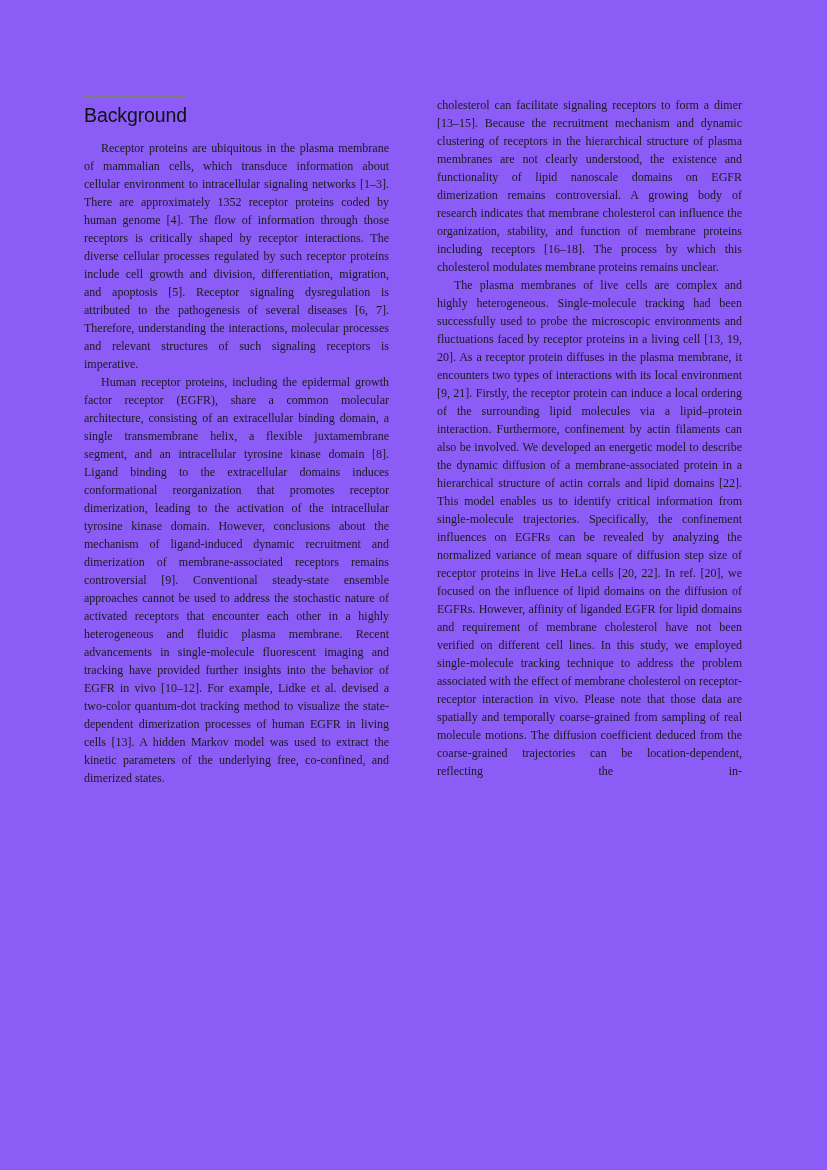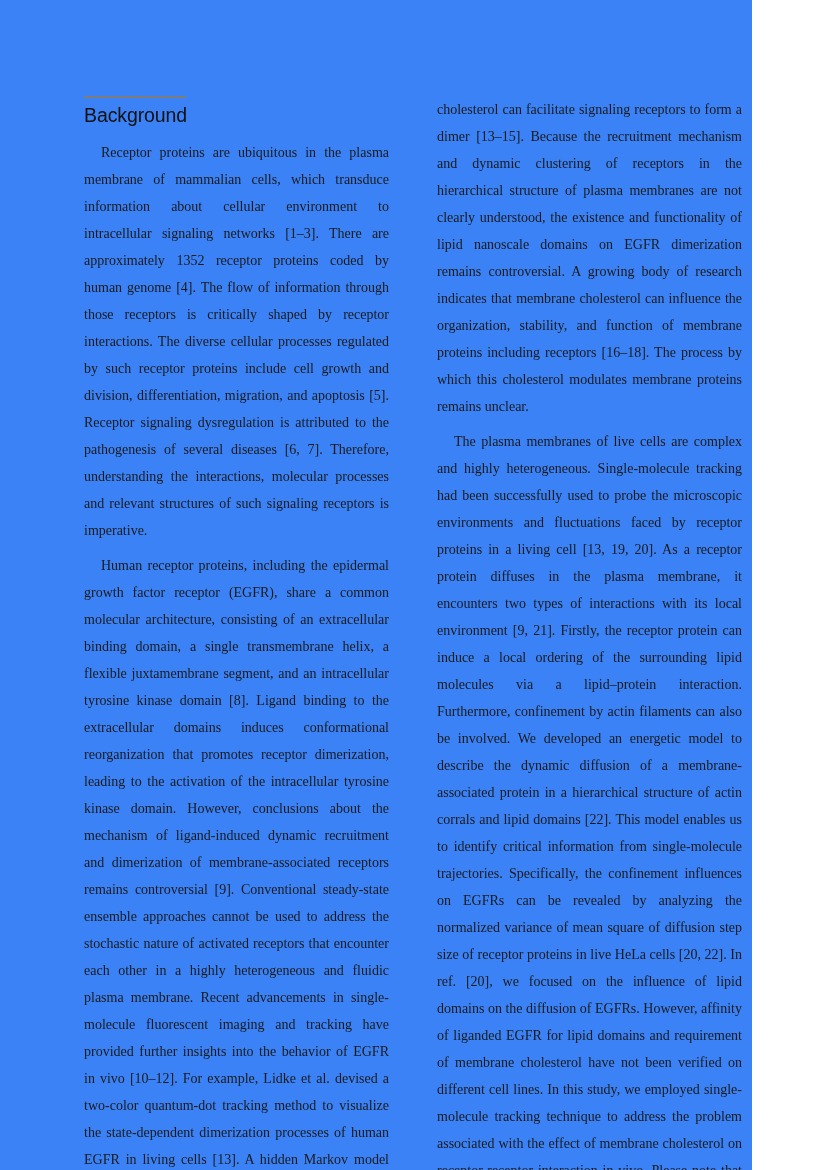--- a/index.html
+++ b/index.html
@@ -14,23 +14,23 @@
     overflow: hidden;
     font-family: "Liberation Serif", "DejaVu Serif", serif;
     color: #1a1a1a;
     -webkit-font-smoothing: antialiased;
   }
 
   .page {
     position: absolute;
     left: 0;
     top: 0;
-    width: 752px;
+    width: 827px;
     height: 1170px;
-    background: #3b82f6;
+    background: #8b5cf6;
   }
 
   .columns {
     position: absolute;
     left: 84px;
     top: 96px;
     width: 658px;
     height: 1010px;
     display: flex;
     flex-direction: row;
@@ -55,32 +55,32 @@
     font-size: 19.5px;
     font-weight: 400;
     line-height: 22px;
     color: #111111;
     margin: 0 0 13px 0;
     letter-spacing: -0.1px;
   }
 
   
   p.body {
-    font-size: 14px;
-    line-height: 27px;
+    font-size: 12px;
+    line-height: 18px;
     text-align: justify;
     text-justify: inter-word;
     margin: 0;
     color: #1a1a1a;
     hyphens: none;
     word-spacing: 0px;
   }
 
   p.body + p.body {
-    margin-top: 8px;
+    margin-top: 0px;
   }
 
   p.body.indent {
     text-indent: 17px;
   }
 
   
   p.body.gap-before {
     margin-top: 17px;
   }

